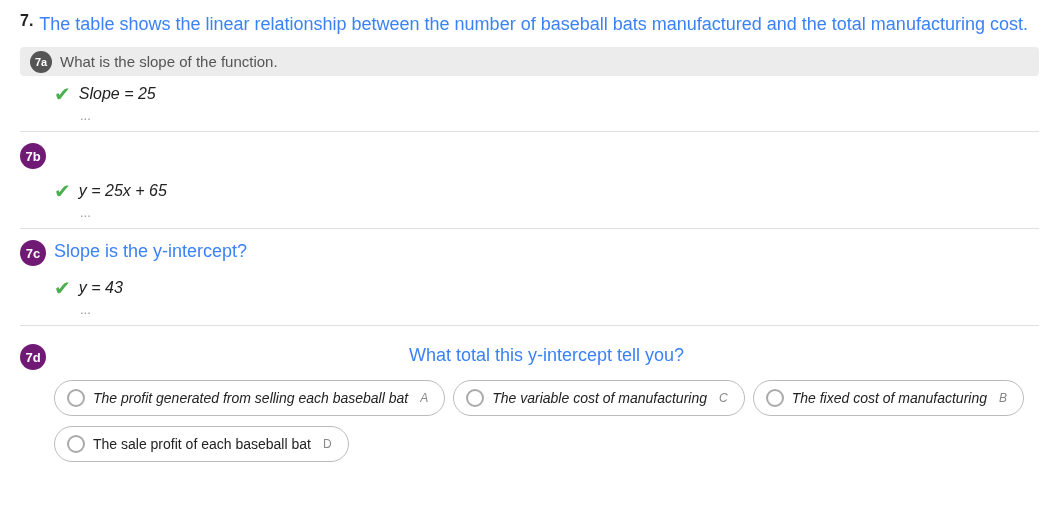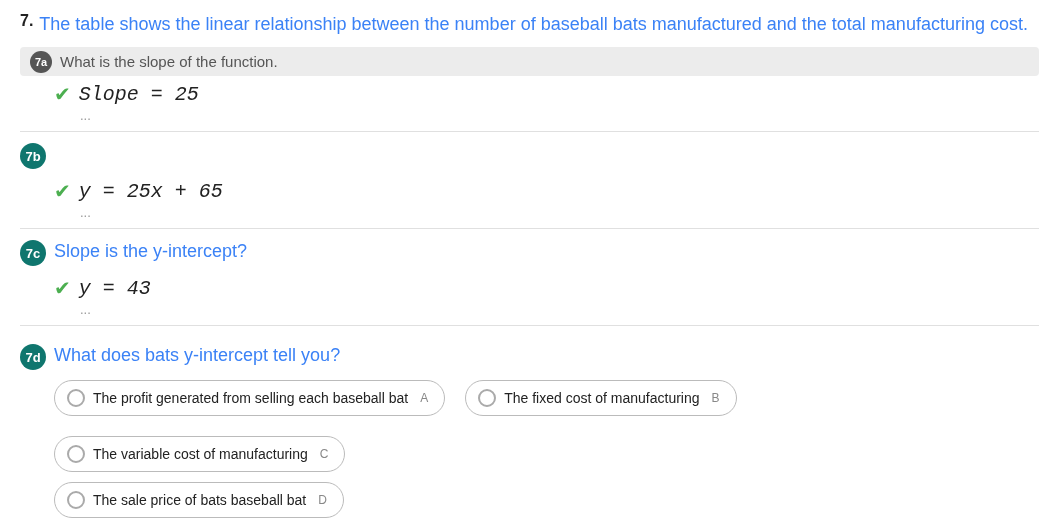--- a/index.html
+++ b/index.html
@@ -34,21 +34,21 @@
       border-radius: 50%;
       width: 26px;
       height: 26px;
       font-size: 13px;
       font-weight: bold;
       flex-shrink: 0;
       margin-right: 8px;
       margin-top: 1px;
     }
     .section-num.dark-blue {
-      background: #0f766e;
+      background: #701a75;
     }
     .section-question {
       font-size: 18px;
       color: #3b82f6;
       line-height: 1.4;
       flex: 1;
     }
     
     .answer-row {
       display: flex;
@@ -56,48 +56,49 @@
       margin-left: 34px;
       margin-bottom: 2px;
     }
     .check-icon {
       color: #4caf50;
       font-size: 20px;
       margin-right: 8px;
       flex-shrink: 0;
     }
     .answer-text {
-      font-size: 20px;
+      font-size: 16px;
       color: #222;
       font-style: italic;
-      font-family: Liberation Mono, monospace;
     }
     .dots-row {
       margin-left: 60px;
       color: #999;
       font-size: 13px;
       margin-bottom: 8px;
     }
     
     .part-divider {
       border: none;
       border-top: 1px solid #e0e0e0;
       margin: 8px 0 10px 0;
     }
     
     .section-7d {
       margin-top: 17px;
+      text-align: center;
     }
     .choices-row {
       display: flex;
       align-items: center;
-      gap: 20px;
+      gap: 8px;
       margin-left: 34px;
       margin-top: 10px;
       flex-wrap: wrap;
+      font-style: italic;
     }
     .choice-btn {
       display: flex;
       align-items: center;
       border: 1.5px solid #bbb;
       border-radius: 24px;
       padding: 8px 16px 8px 12px;
       background: #fff;
       cursor: pointer;
       font-size: 14px;
@@ -175,46 +176,46 @@
     <span class="check-icon">✔</span>
     <span class="answer-text">y = 43</span>
   </div>
   <div class="dots-row">...</div>
 
   <hr class="part-divider">
 
   <div class="section-7d">
     <div class="section-header">
       <span class="section-num dark-blue">7d</span>
-      <span class="section-question">What does bats y-intercept tell you?</span>
+      <span class="section-question">What total this y-intercept tell you?</span>
     </div>
 
     <div class="choices-row">
 
       <div class="choice-btn">
         <span class="radio-circle"></span>
         <span>The profit generated from selling each baseball bat</span>
         <span class="choice-label">A</span>
       </div>
 
       <div class="choice-btn">
         <span class="radio-circle"></span>
+        <span>The variable cost of manufacturing</span>
+        <span class="choice-label">C</span>
+      </div>
+
+      <div class="choice-btn">
+        <span class="radio-circle"></span>
         <span>The fixed cost of manufacturing</span>
         <span class="choice-label">B</span>
       </div>
-
-      <div class="choice-btn">
-        <span class="radio-circle"></span>
-        <span>The variable cost of manufacturing</span>
-        <span class="choice-label">C</span>
-      </div>
     </div>
 
     <div class="choices-row-2">
       <div class="choice-btn">
         <span class="radio-circle"></span>
-        <span>The sale price of bats baseball bat</span>
+        <span>The sale profit of each baseball bat</span>
         <span class="choice-label">D</span>
       </div>
     </div>
   </div>
 
 </div>
 
 </body></html>

